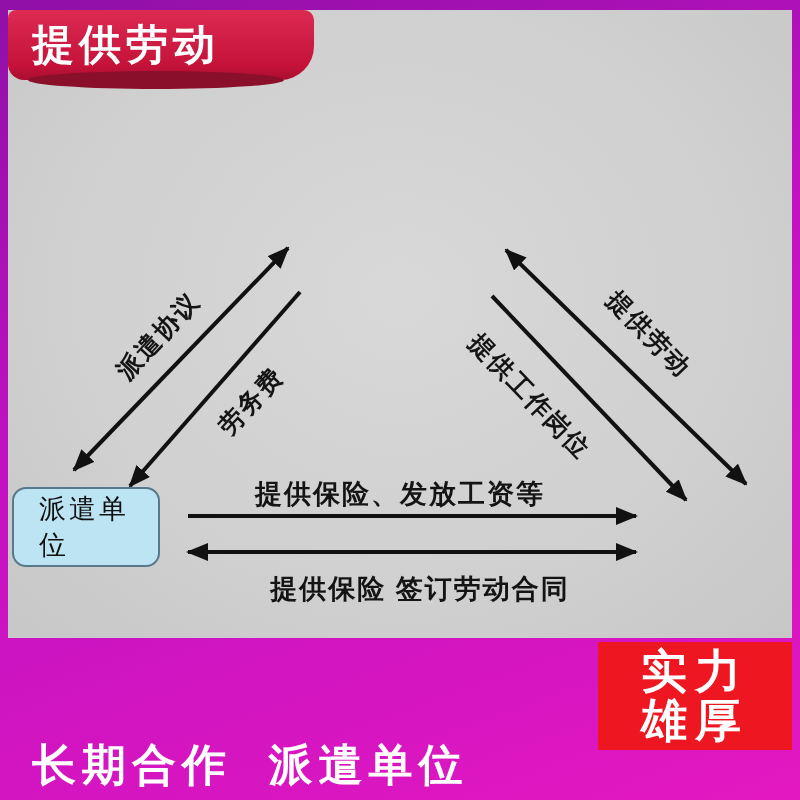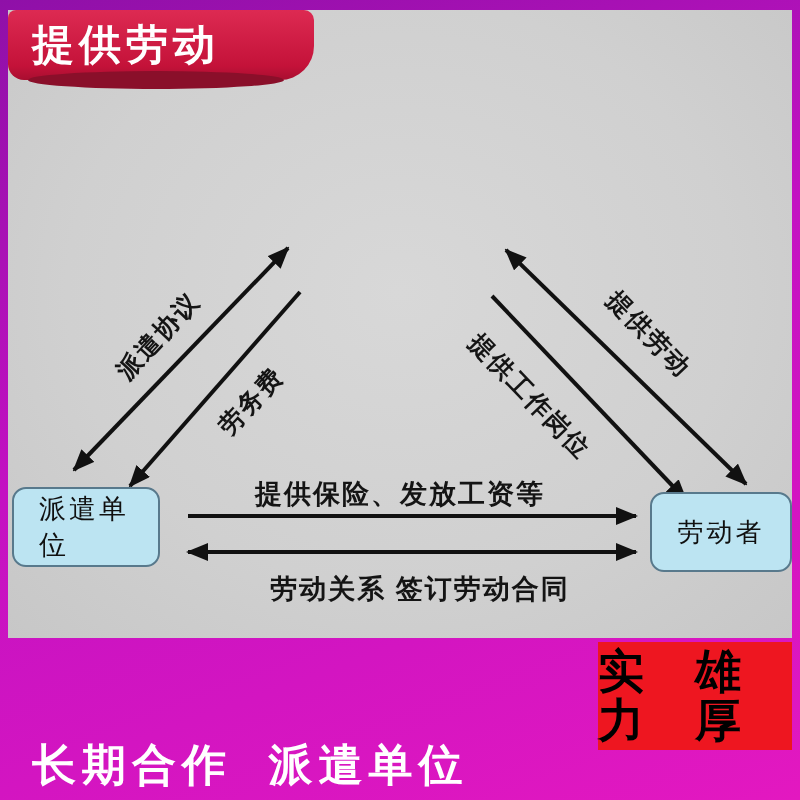--- a/index.html
+++ b/index.html
@@ -26,22 +26,22 @@
         white-space:pre;z-index:2;}
   .lbl-left-outer{left:158px;top:336px;transform:translate(-50%,-50%) rotate(-47deg);}
   .lbl-left-inner{left:251px;top:401px;transform:translate(-50%,-50%) rotate(-47deg);}
   .lbl-right-outer{left:649px;top:334px;transform:translate(-50%,-50%) rotate(46deg);}
   .lbl-right-inner{left:530px;top:396px;transform:translate(-50%,-50%) rotate(46deg);}
   .lbl-insurance{left:400px;top:494px;transform:translate(-50%,-50%);font-size:27px;}
   .lbl-relation{left:420px;top:589px;transform:translate(-50%,-50%);font-size:27px;}
   .footer-text{position:absolute;left:32px;top:736px;color:#fff;font-size:44px;font-weight:bold;
         letter-spacing:6px;white-space:pre;z-index:3;}
   .power-box{position:absolute;left:598px;top:642px;width:194px;height:108px;background:#ee1620;
-        display:flex;flex-direction:row;align-items:center;justify-content:center;z-index:3;
-        color:#000000;font-size:46px;font-weight:bold;letter-spacing:8px;line-height:1.06;}
+        display:flex;flex-direction:column;align-items:center;justify-content:center;z-index:3;
+        color:#ffffff;font-size:46px;font-weight:bold;letter-spacing:8px;line-height:1.06;}
 </style>
 </head>
 <body>
 
 <div class="page">
 
   <div class="gray-area"></div>
 
   <div class="banner">
     <span>提供劳动</span>
@@ -57,30 +57,27 @@
     <line x1="300" y1="292" x2="130" y2="486" stroke="#111" stroke-width="4" marker-end="url(#ah)"></line>
     <line x1="506" y1="250" x2="746" y2="484" stroke="#111" stroke-width="4" marker-start="url(#ah)" marker-end="url(#ah)"></line>
     <line x1="492" y1="296" x2="686" y2="500" stroke="#111" stroke-width="4" marker-end="url(#ah)"></line>
     <line x1="188" y1="516" x2="636" y2="516" stroke="#111" stroke-width="4" marker-end="url(#ah)"></line>
     <line x1="188" y1="552" x2="636" y2="552" stroke="#111" stroke-width="4" marker-start="url(#ah)" marker-end="url(#ah)"></line>
   </svg>
 
   <div class="node node-left">
     <span>派遣单位</span>
   </div>
-  <div class="node node-right">
-    <span>劳动者</span>
-  </div>
 
   <div class="lbl lbl-left-outer">派遣协议</div>
   <div class="lbl lbl-left-inner">劳务费</div>
   <div class="lbl lbl-right-outer">提供劳动</div>
   <div class="lbl lbl-right-inner">提供工作岗位</div>
   <div class="lbl lbl-insurance">提供保险、发放工资等</div>
-  <div class="lbl lbl-relation">劳动关系 签订劳动合同</div>
+  <div class="lbl lbl-relation">提供保险 签订劳动合同</div>
 
   <div class="footer-text">长期合作  派遣单位</div>
 
   <div class="power-box">
     <span>实力</span>
     <span>雄厚</span>
   </div>
 
 </div>
 

